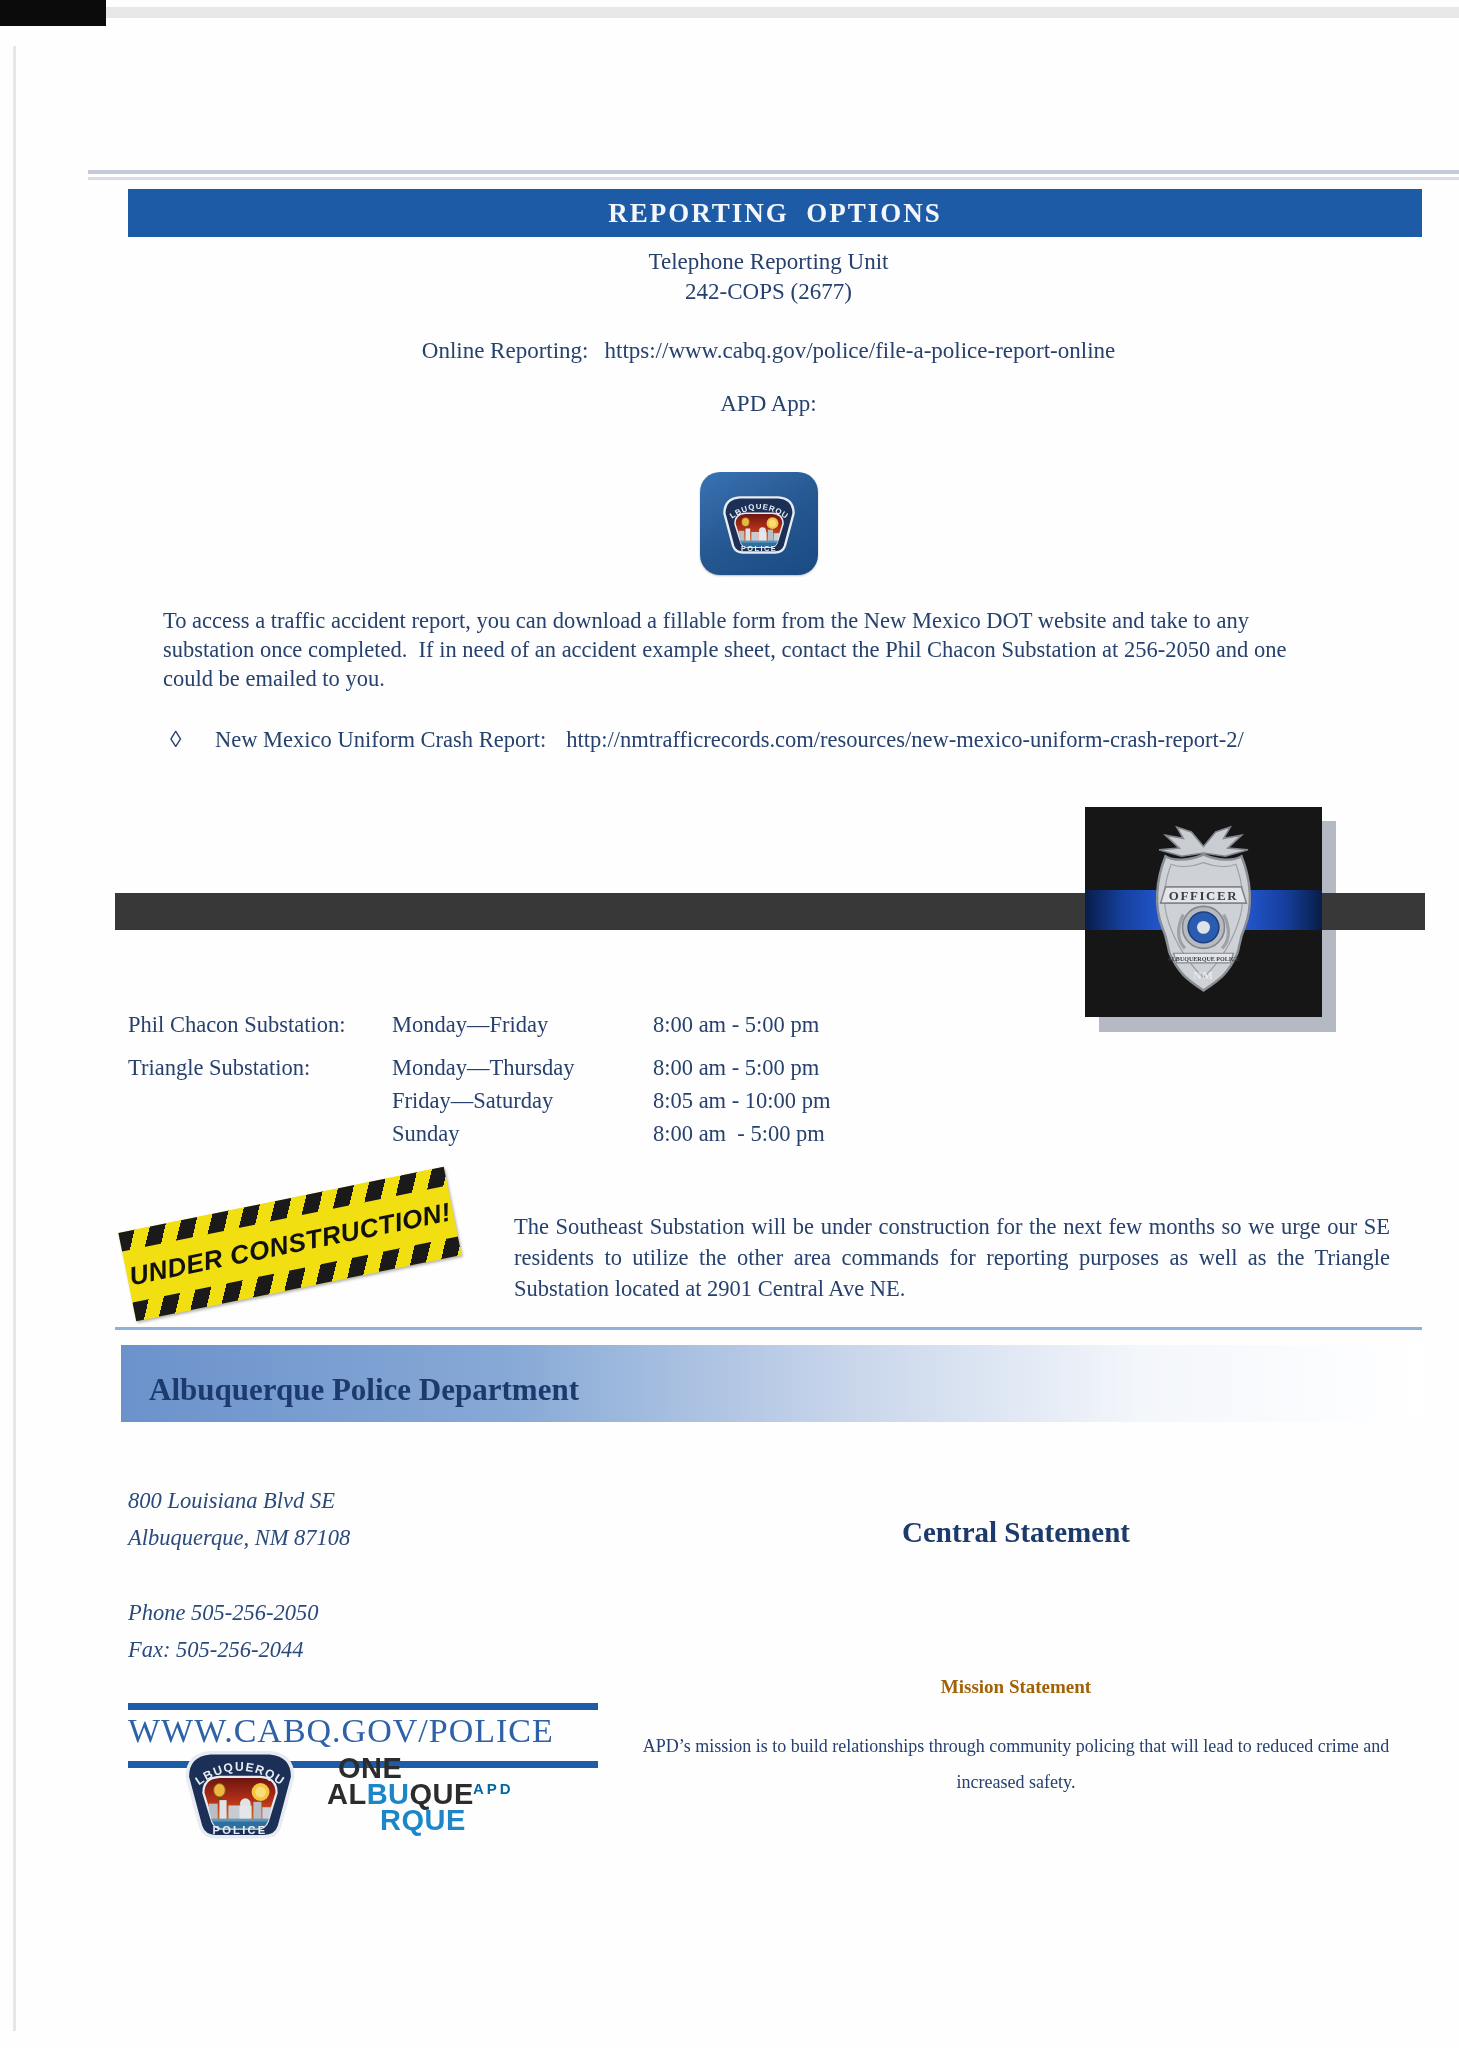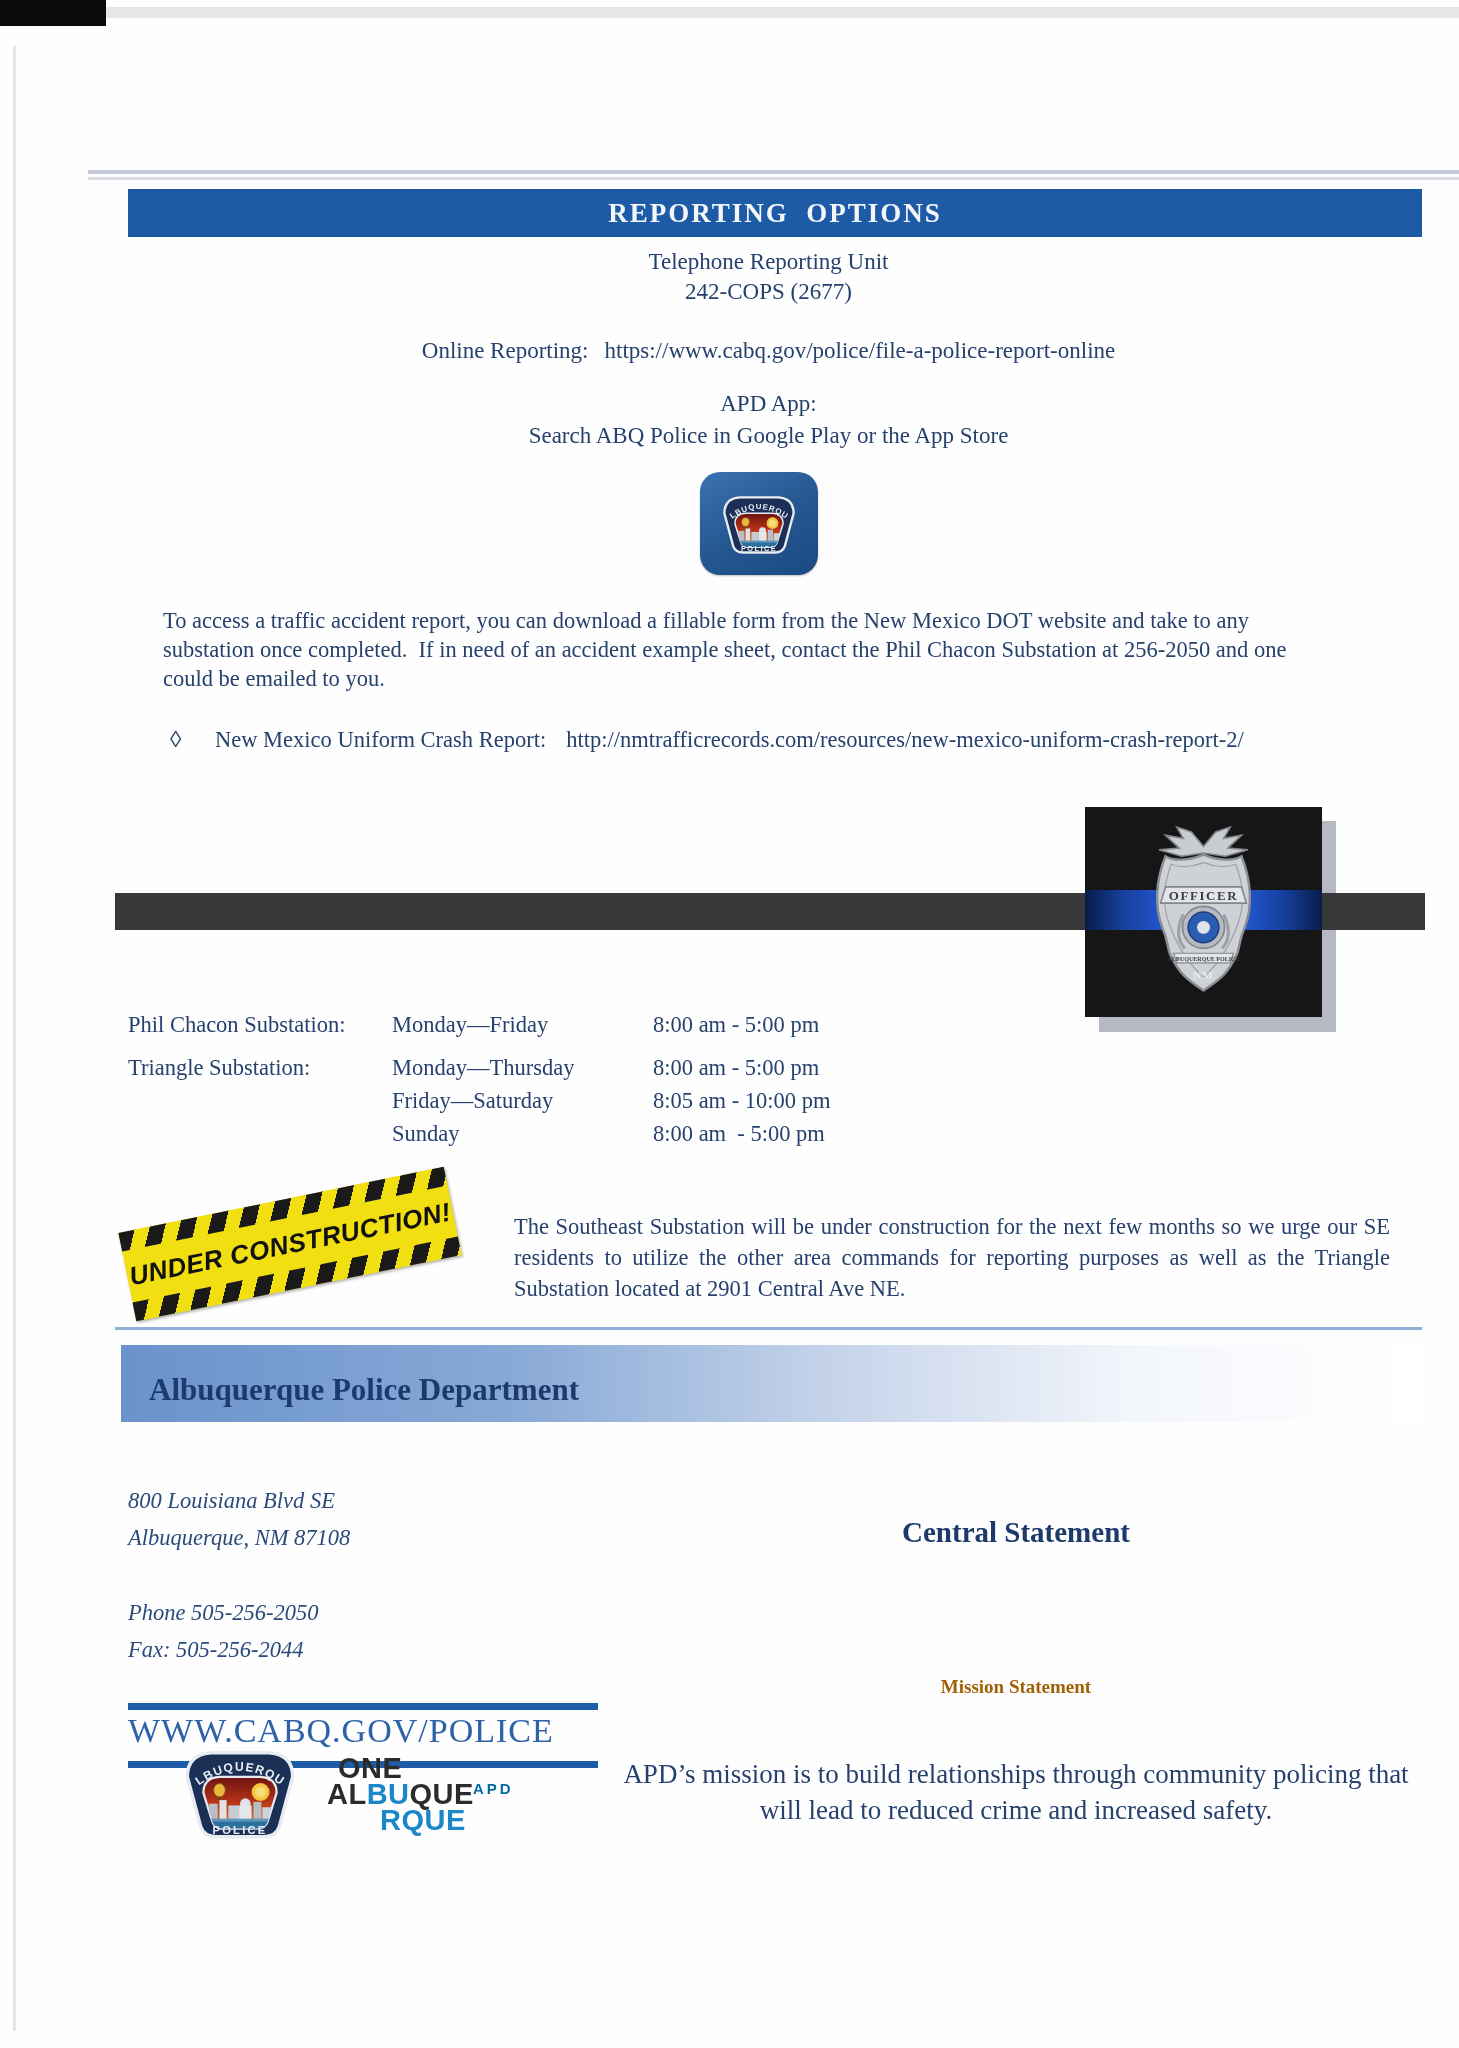--- a/index.html
+++ b/index.html
@@ -53,21 +53,21 @@
   .blue-line{left:115px;top:1327px;width:1307px;height:3px;background:#8fb0da;}
   .grad-banner{left:121px;top:1345px;width:1301px;height:77px;
     background:linear-gradient(to right,#6b92cb 0%,#87a9d6 30%,#c6d4ea 55%,#f3f6fb 78%,#ffffff 100%);}
   .grad-title{padding-left:28px;line-height:90px;font-size:31px;font-weight:bold;color:#1d3a6d;}
   .addr{left:128px;font-size:22.5px;font-style:italic;color:#2a4a7c;}
   .addr1{top:1488px;} .addr2{top:1525px;} .addr3{top:1600px;} .addr4{top:1637px;}
   .rcol{left:620px;width:792px;text-align:center;}
   .vtitle{top:1516px;font-size:29px;font-weight:bold;color:#1d3a6d;}
   .vtext{top:1568px;font-size:22.5px;line-height:36px;}
   .mtitle{top:1676px;font-size:19px;font-weight:bold;color:#a16207;text-align:center;}
-  .mtext{top:1728px;font-size:27px;line-height:36px;margin-top:28px;}
+  .mtext{top:1728px;font-size:18px;line-height:36px;}
   .web-rule{left:128px;width:470px;height:7px;background:#1e5ca8;}
   .web-rule1{top:1703px;} .web-rule2{top:1761px;}
   .web-url{left:128px;top:1712px;font-size:34px;color:#2e62a8;letter-spacing:1px;}
   .patch-logo{left:173px;top:1741px;}
   .oneabq{left:327px;top:1755px;font-family:"Liberation Sans",sans-serif;font-weight:bold;
     font-size:29px;line-height:26px;color:#2c2c2c;letter-spacing:.5px;}
   .oneabq .l1{margin-left:11px;}
   .oneabq .l3{margin-left:53px;}
   .blue-chunk{color:#1b86c8;}
   .apd-suffix{left:473px;top:1780px;font-family:"Liberation Sans",sans-serif;font-weight:bold;
@@ -144,21 +144,20 @@
   </div>
 
   <div class="abs cline" style="top:249px">Telephone Reporting Unit</div>
   <div class="abs cline" style="top:279px">242-COPS (2677)</div>
 
   <div class="abs cline" style="top:338px">
     <span class="online-label">Online Reporting:</span><span>https://www.cabq.gov/police/file-a-police-report-online</span>
   </div>
 
   <div class="abs cline" style="top:391px">APD App:</div>
-  <div class="abs cline" style="top:423px">Search ABQ Police in Google Play or the App Store</div>
 
   <div class="abs app-icon">
     <svg width="88" height="77" viewBox="0 0 150 115">
         <use href="#apd-patch"></use>
       </svg>
   </div>
 
   <div class="abs accident">To access a traffic accident report, you can download a fillable form from the New Mexico DOT website and take to any substation once completed.  If in need of an accident example sheet, contact the Phil Chacon Substation at 256-2050 and one could be emailed to you.</div>
 
   <div class="abs crash-row">

